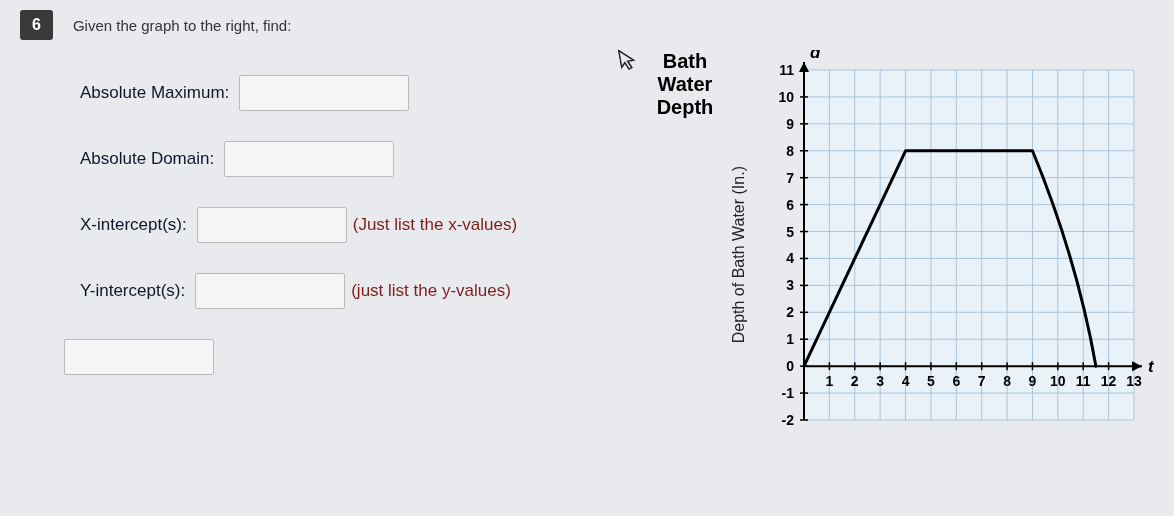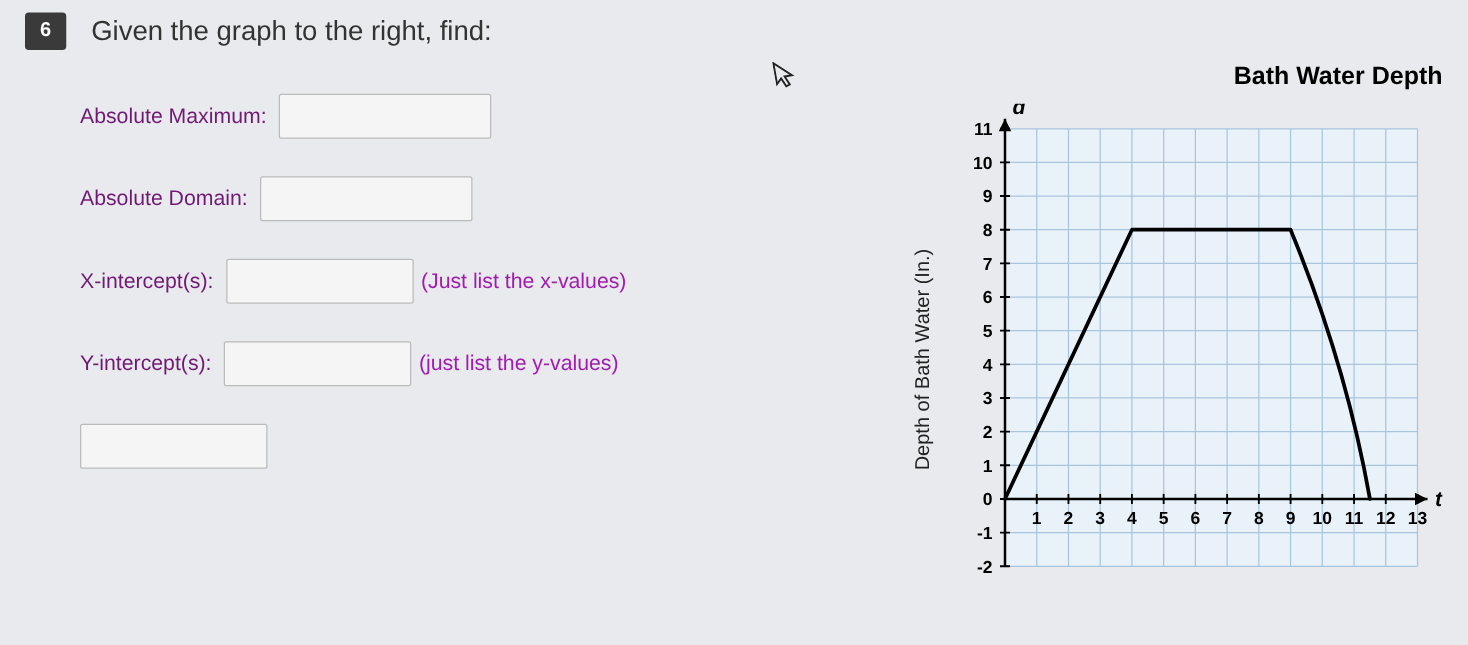--- a/index.html
+++ b/index.html
@@ -18,64 +18,64 @@
       padding: 10px 20px;
     }
     .left-col {
       flex: 0 0 620px;
       padding-right: 20px;
     }
     .right-col {
       flex: 1;
       position: relative;
       display: flex;
-      flex-direction: column;
-      align-items: flex-end;
+      align-items: flex-start;
       padding-top: 40px;
     }
     .question-header {
       display: flex;
       align-items: center;
       margin-bottom: 35px;
     }
     .question-number {
       background: #3a3a3a;
       color: #fff;
       font-weight: bold;
       padding: 6px 12px;
       border-radius: 3px;
       margin-right: 20px;
       font-size: 16px;
     }
     .question-text {
-      font-size: 22px;
+      font-size: 15px;
       color: #333;
     }
     .field-row {
       display: flex;
       align-items: center;
       margin-bottom: 30px;
       padding-left: 44px;
     }
     .field-label {
       font-size: 17px;
-      color: #701a75;
+      color: #0f172a;
       margin-right: 10px;
+      margin-left: 16px;
     }
     .input-box {
       background: #f5f5f5;
       border: 1px solid #bbb;
       height: 36px;
       width: 170px;
       border-radius: 2px;
     }
     .input-sm { width: 150px; }
     .field-hint {
       font-size: 17px;
-      color: #a21caf;
+      color: #7f1d1d;
       margin-left: 6px;
     }
     .cursor-icon {
       position: absolute;
       left: 620px;
       top: 48px;
       font-size: 22px;
       color: #222;
       transform: rotate(-10deg);
     }

